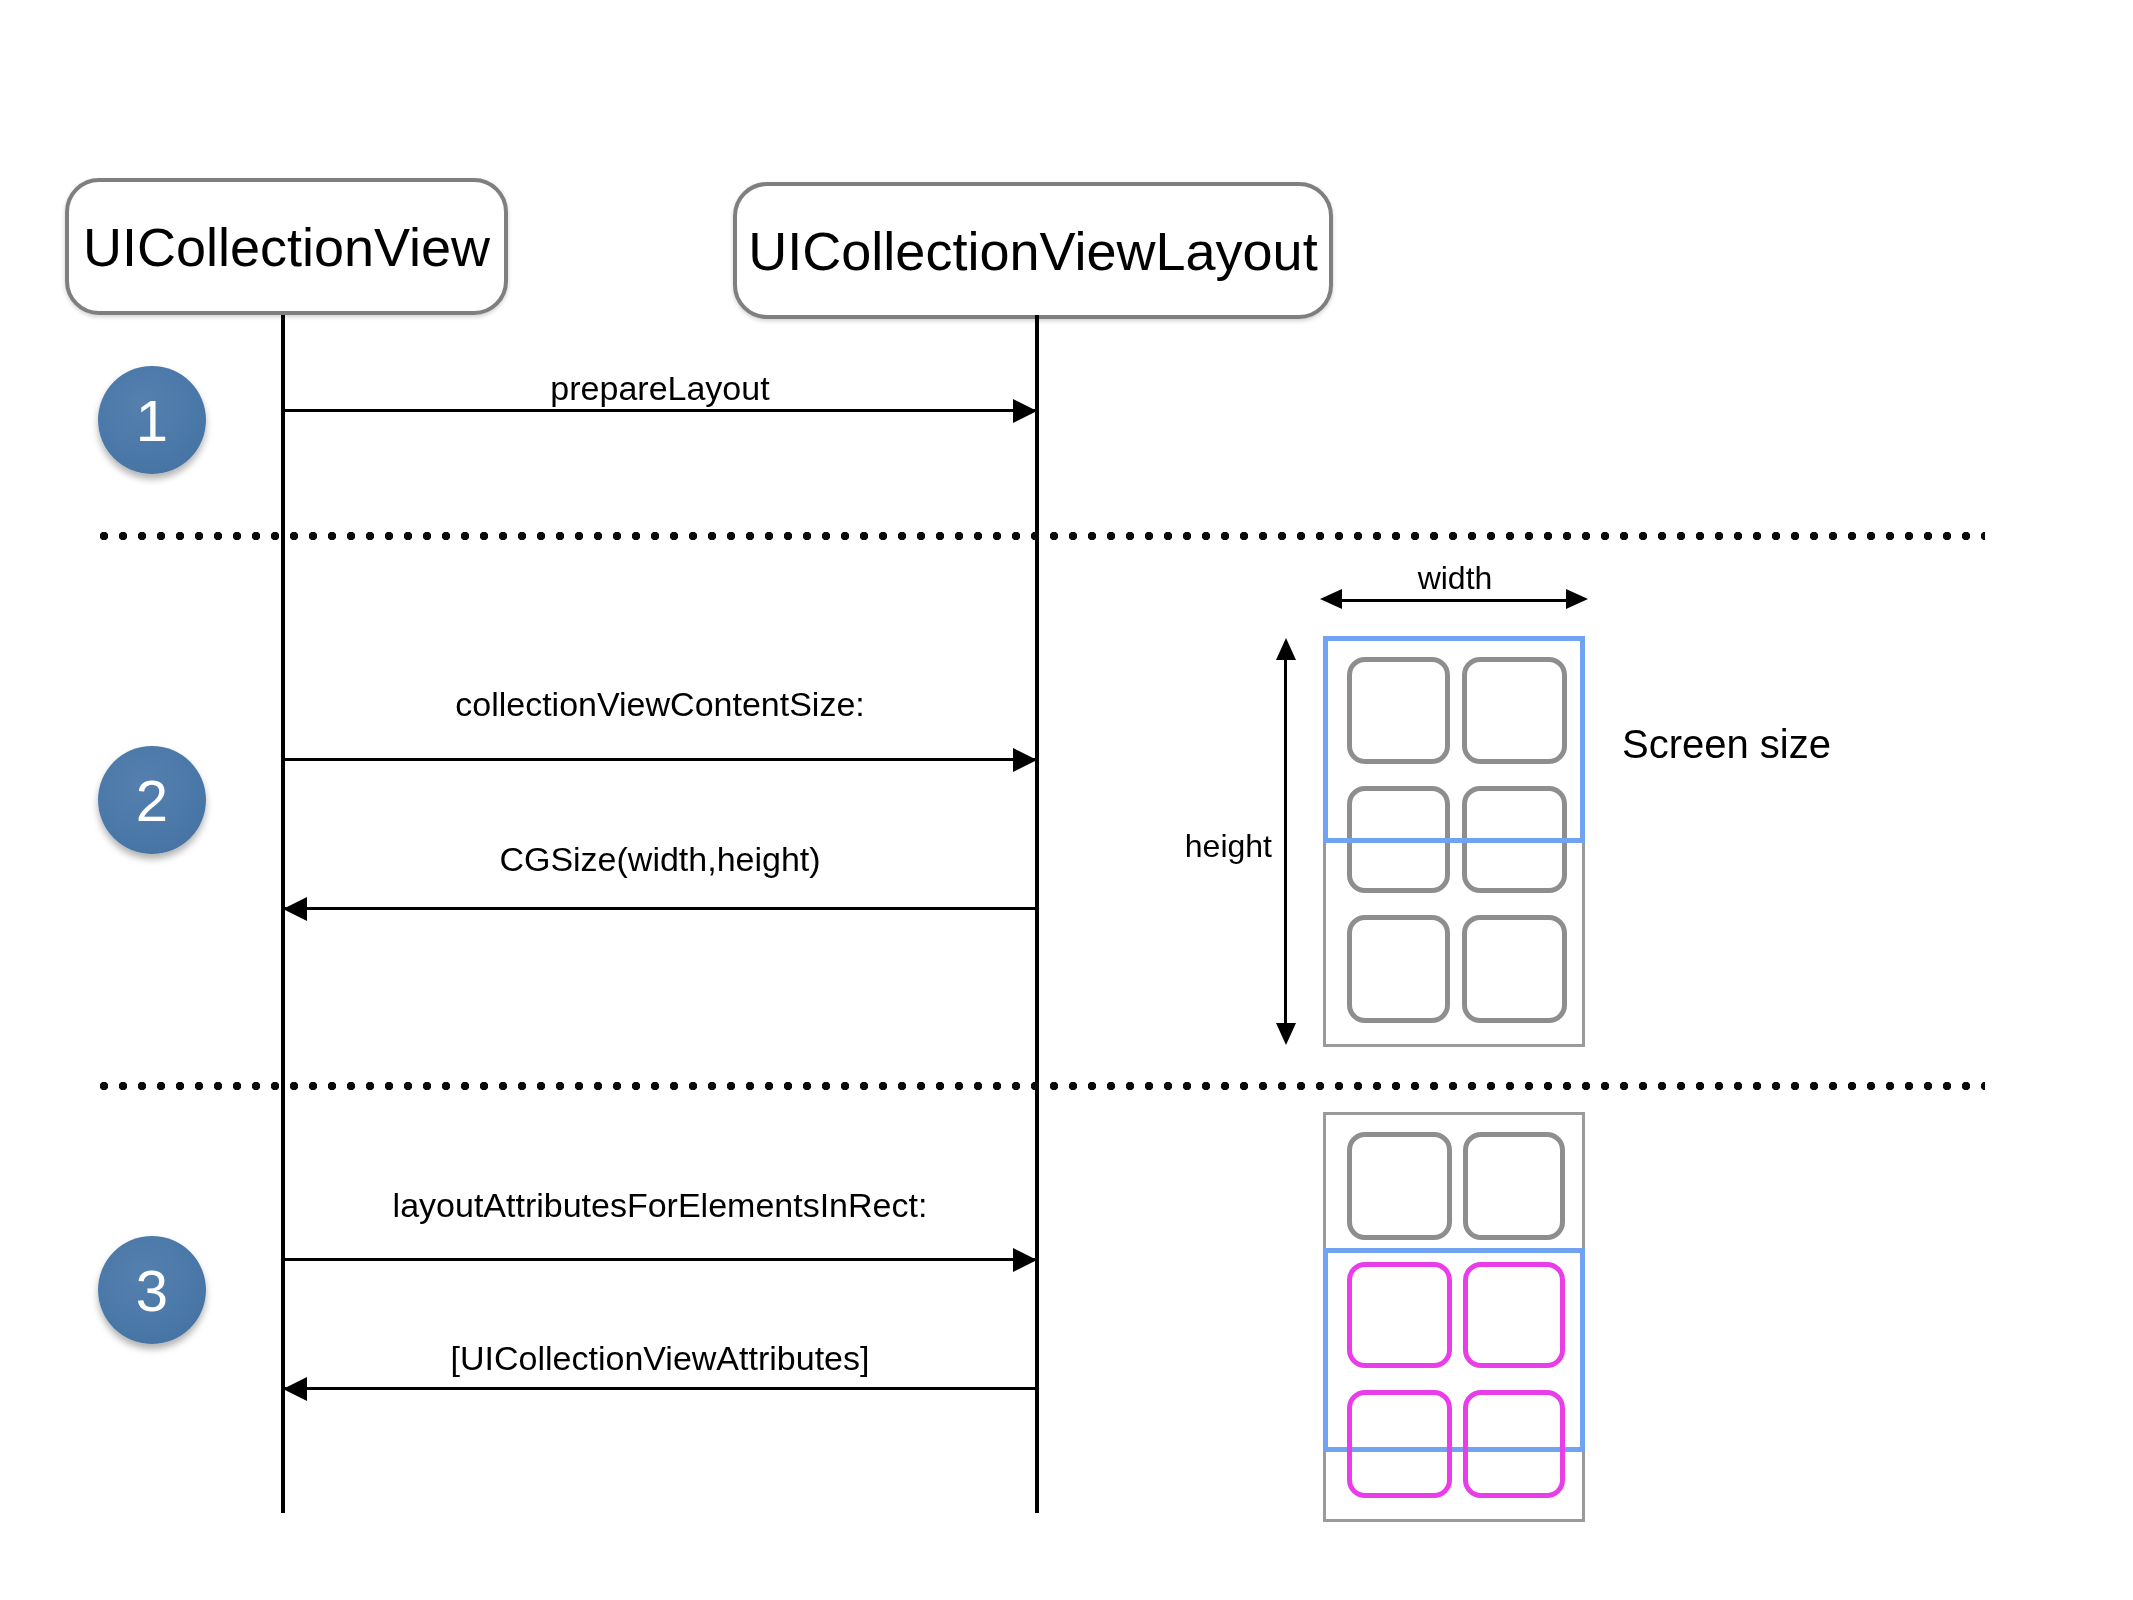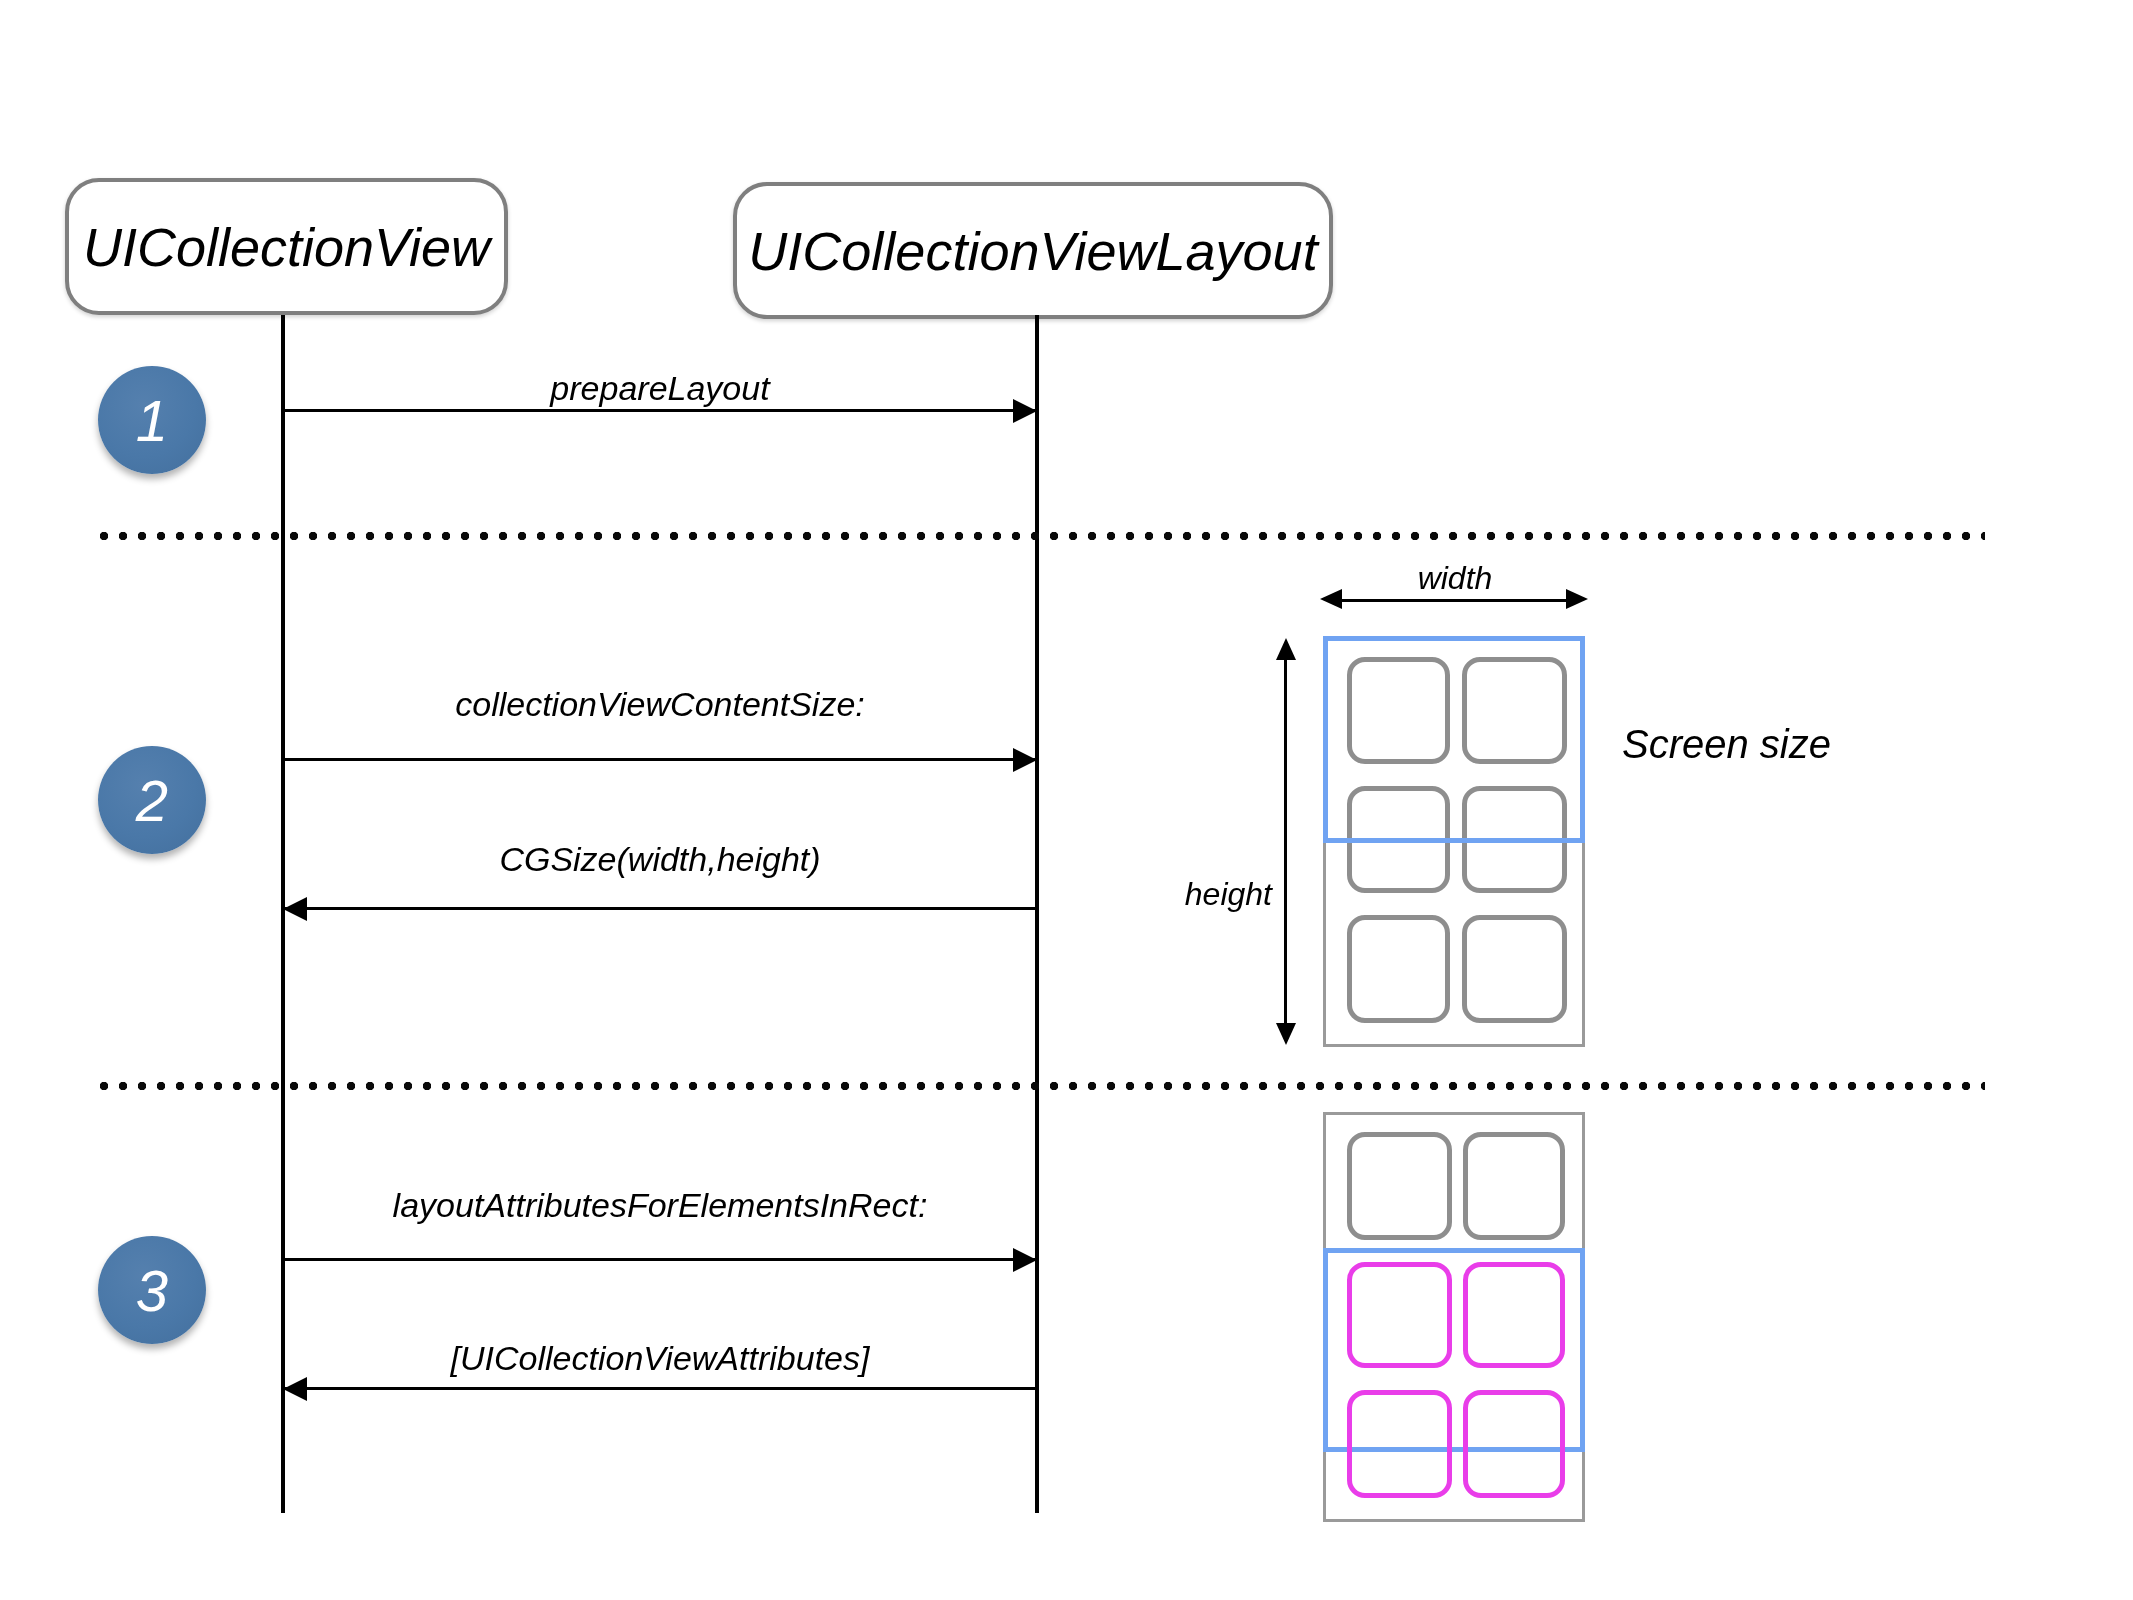--- a/index.html
+++ b/index.html
@@ -1,18 +1,18 @@
 <!DOCTYPE html>
 <html><head>
 <meta charset="utf-8">
 <style>
   html,body{margin:0;padding:0;background:#ffffff;}
   .canvas{
     position:relative;width:2133px;height:1600px;background:#ffffff;overflow:hidden;
-    font-family:"Liberation Sans","DejaVu Sans",sans-serif;color:#000;font-style:italic;
+    font-family:"Liberation Sans","DejaVu Sans",sans-serif;color:#000;
   }
   
   .participant{
     position:absolute;box-sizing:border-box;
     border:4px solid #7f7f7f;border-radius:34px;background:#fff;
     display:flex;align-items:center;justify-content:center;
     font-size:54px;letter-spacing:0px;color:#000;
     box-shadow:0 2px 4px rgba(0,0,0,0.18);
   }
   
@@ -99,21 +99,21 @@
 
   <div class="msg-label" style="top:1338px;">[UICollectionViewAttributes]</div>
   <div class="msg-line" style="top:1387px;"></div>
   <div class="head head-left" style="left:283px;top:1377px;"></div>
 
   <div class="annot" style="left:1355px;top:560px;width:200px;text-align:center;">width</div>
   <div class="dim-line-h" style="left:1332px;top:599px;width:244px;"></div>
   <div class="head head-left" style="left:1320px;top:589px;border-right-width:22px;border-top-width:10px;border-bottom-width:10px;"></div>
   <div class="head head-right" style="left:1566px;top:589px;border-left-width:22px;border-top-width:10px;border-bottom-width:10px;"></div>
 
-  <div class="annot" style="left:1112px;top:828px;width:160px;text-align:right;margin-top:48px;">height</div>
+  <div class="annot" style="left:1112px;top:828px;width:160px;text-align:right;">height</div>
   <div class="dim-line-v" style="left:1284px;top:650px;height:383px;"></div>
   <div class="head head-up" style="left:1276px;top:638px;"></div>
   <div class="head head-down" style="left:1276px;top:1023px;"></div>
 
   <div class="outer-rect" style="left:1323px;top:636px;width:262px;height:411px;"></div>
   <div class="cell" style="left:1347px;top:657px;width:103px;height:107px;"></div>
   <div class="cell" style="left:1462px;top:657px;width:105px;height:107px;"></div>
   <div class="cell" style="left:1347px;top:786px;width:103px;height:107px;"></div>
   <div class="cell" style="left:1462px;top:786px;width:105px;height:107px;"></div>
   <div class="cell" style="left:1347px;top:915px;width:103px;height:108px;"></div>

